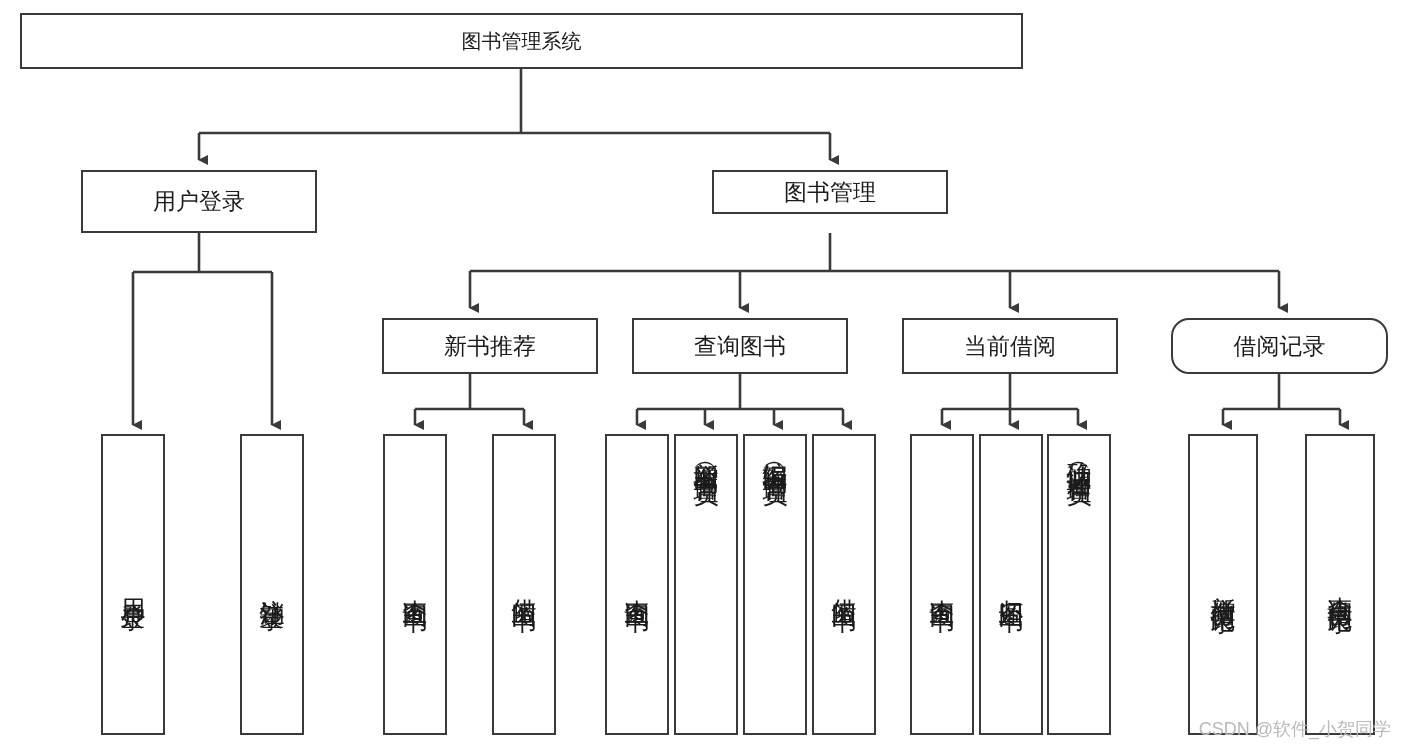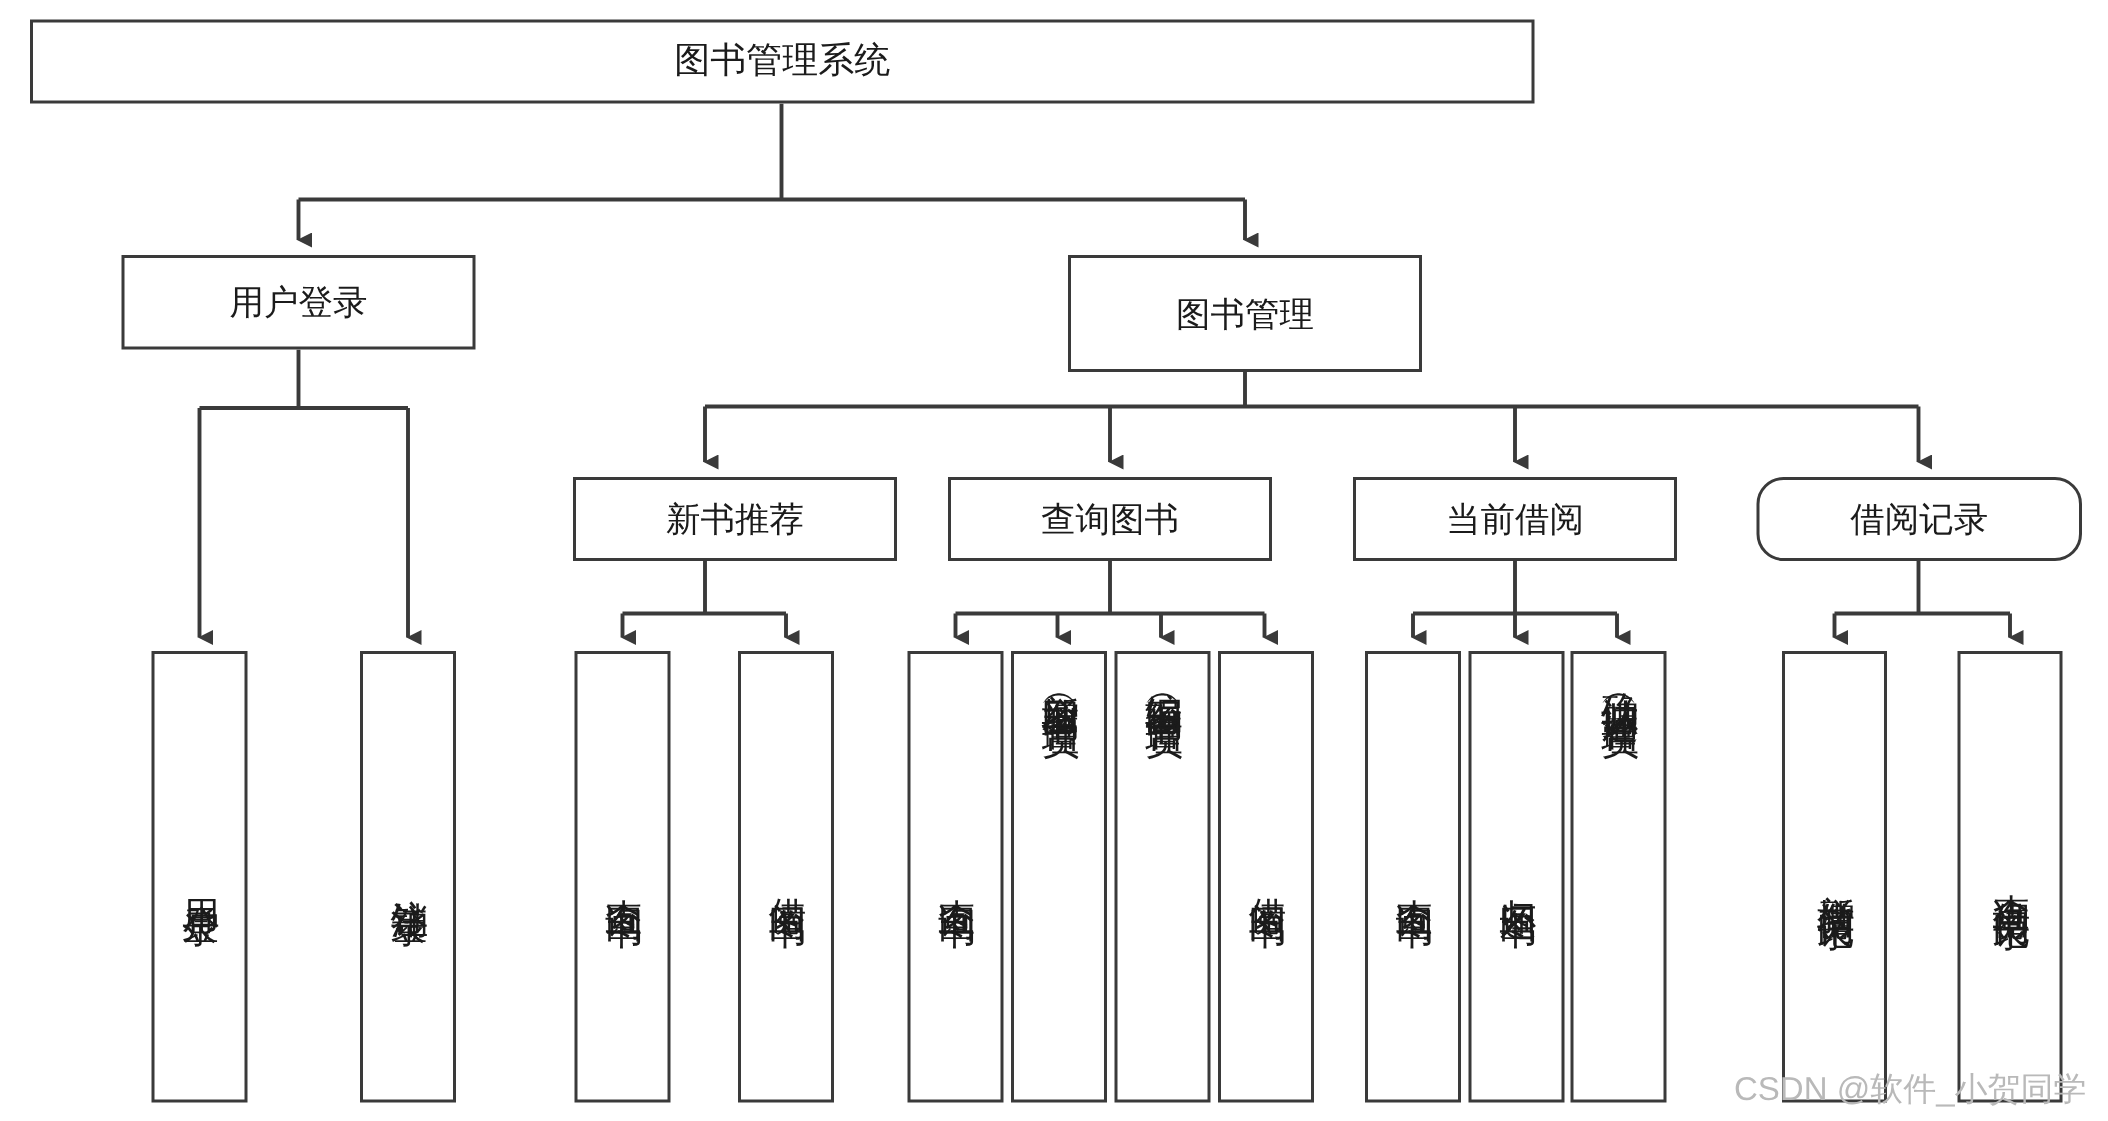--- a/index.html
+++ b/index.html
@@ -23,42 +23,42 @@
     color:#1b1b1b;
     z-index:2;
   }
   .node .label{
     text-align:center;
     line-height:1.15;
     white-space:pre;
   }
   
   .h-node .label{font-size:23px;}
-  .root .label{font-size:24px;}
+  .root .label{font-size:20px;}
 
   
   .v-node{
     align-items:center;
     justify-content:center;
   }
   .v-node .label{
     writing-mode:vertical-rl;
     text-orientation:upright;
     font-size:25px;
     letter-spacing:3px;
     line-height:1;
   }
   .v-node.top-align{align-items:flex-start;}
   .v-node.top-align .label{padding-top:6px;}
 
   #watermark{
     position:absolute;
     right:14px;
     bottom:6px;
-    font-size:22px;
+    font-size:18px;
     color:#b9b9b9;
     z-index:5;
     white-space:nowrap;
     text-align:right;
   }
 </style>
 </head>
 <body>
 
 <div id="canvas">
@@ -113,21 +113,21 @@
     </g>
   </svg>
 
   <div class="node h-node root" style="left:20px;top:13px;width:1003px;height:56px;">
     <span class="label">图书管理系统</span>
   </div>
 
   <div class="node h-node" style="left:81px;top:170px;width:236px;height:63px;">
     <span class="label">用户登录</span>
   </div>
-  <div class="node h-node" style="left:712px;top:170px;width:236px;height:78px;">
+  <div class="node h-node" style="left:712px;top:170px;width:236px;height:44px;">
     <span class="label">图书管理</span>
   </div>
 
   <div class="node h-node" style="left:362px;top:318px;width:216px;height:56px;margin-left:20px;">
     <span class="label">新书推荐</span>
   </div>
   <div class="node h-node" style="left:632px;top:318px;width:216px;height:56px;">
     <span class="label">查询图书</span>
   </div>
   <div class="node h-node" style="left:902px;top:318px;width:216px;height:56px;">

